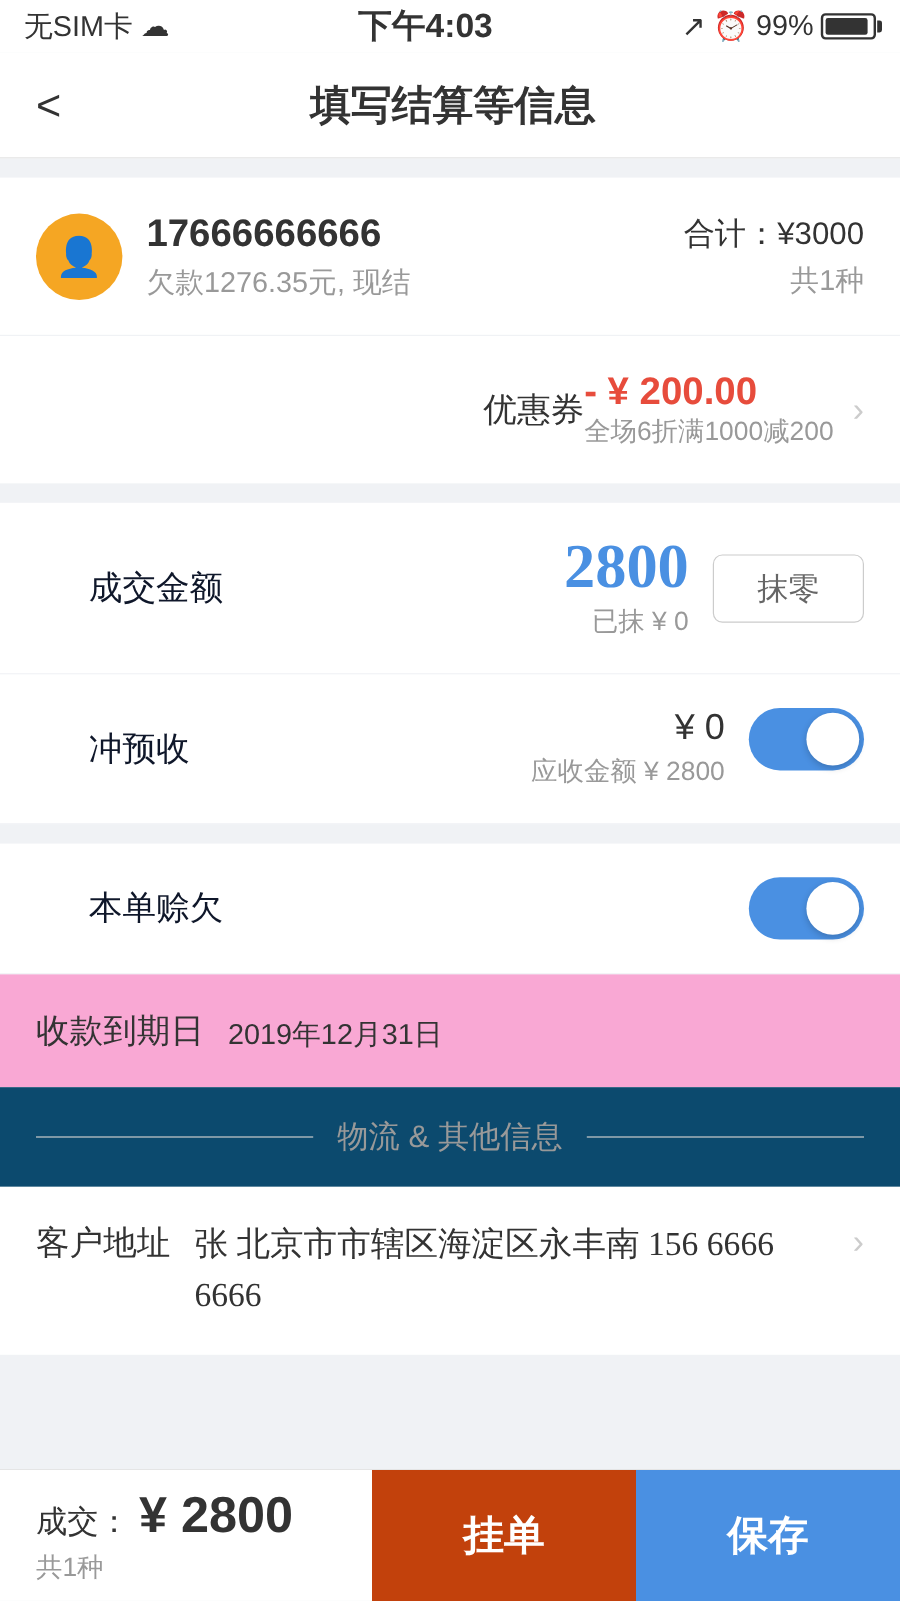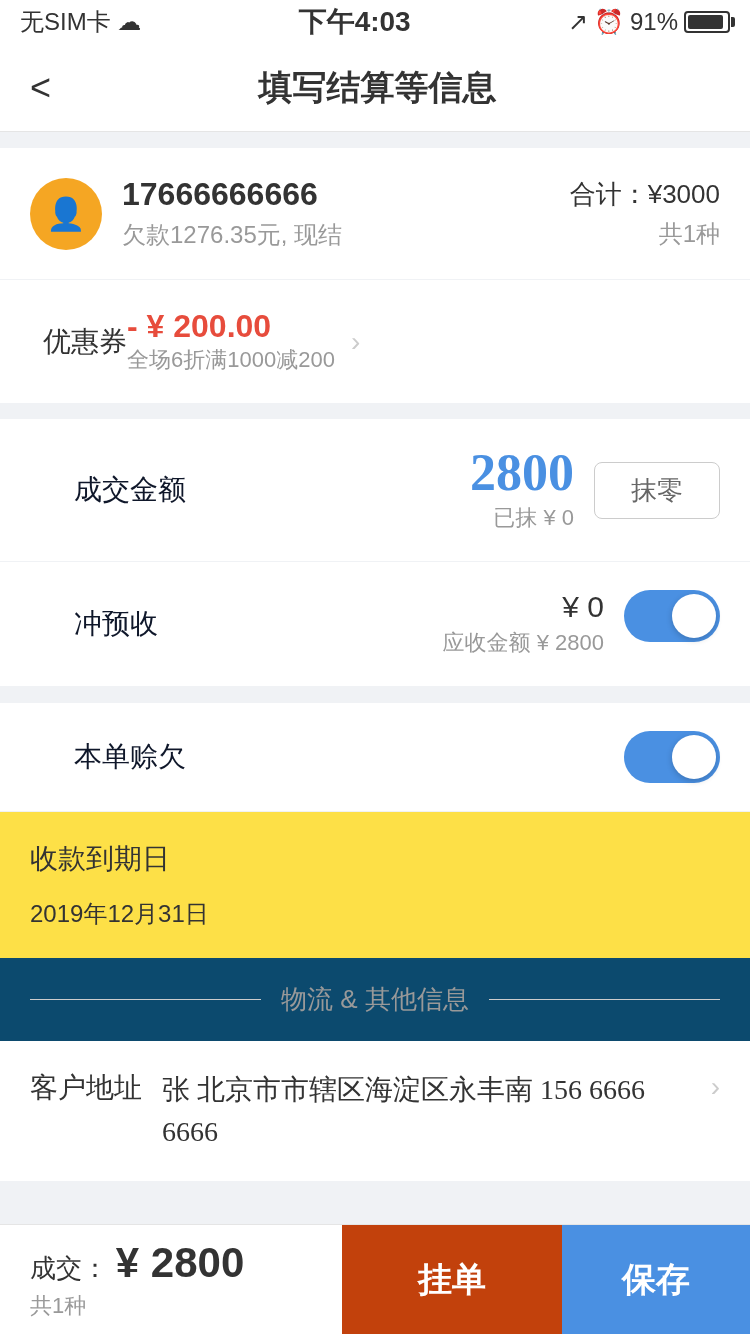--- a/index.html
+++ b/index.html
@@ -85,24 +85,24 @@
     .customer-phone { font-size: 32px; font-weight: 600; color: #333; }
     .customer-debt { font-size: 24px; color: #999; margin-top: 6px; }
     .customer-right { text-align: right; }
     .total-label { font-size: 26px; color: #333; }
     .total-count { font-size: 24px; color: #999; margin-top: 6px; }
 
     
     .coupon-row {
       background: #fff;
       margin-top: 1px;
-      padding: 28px 43px;
-      display: flex;
-      align-items: center;
-      justify-content: flex-start;
+      padding: 28px 30px;
+      display: flex;
+      align-items: center;
+      justify-content: flex-end;
       cursor: pointer;
     }
     .coupon-label { font-size: 28px; color: #333; }
     .coupon-right { display: flex; align-items: center; gap: 10px; }
     .coupon-discount { font-size: 32px; font-weight: 600; color: #e74c3c; }
     .coupon-desc { font-size: 22px; color: #999; text-align: right; }
     .chevron { font-size: 28px; color: #ccc; margin-left: 6px; }
 
     
     .section-gap { height: 16px; background: #f0f2f5; }
@@ -141,26 +141,25 @@
     }
 
     
     .pre-collect-right { display: flex; align-items: flex-start; gap: 20px; }
     .pre-amount-col { text-align: right; }
     .pre-amount { font-size: 30px; color: #333; font-weight: 500; }
     .pre-sub { font-size: 22px; color: #999; margin-top: 4px; }
 
     
     .due-row {
-      background: #fde047;
-      padding: 28px 30px;
-      display: flex;
-      align-items: flex-start;
+      background: #f9a8d4;
+      padding: 28px 30px;
+      display: flex;
+      align-items: flex-end;
       gap: 20px;
-      flex-direction: column;
     }
     .due-label { font-size: 28px; color: #333; white-space: nowrap; }
     .due-value { font-size: 24px; color: #333; }
 
     
     .divider-section {
       background: #0c4a6e;
       padding: 24px 30px;
       display: flex;
       align-items: center;
@@ -200,37 +199,37 @@
     }
     .bottom-total { font-size: 26px; color: #333; }
     .bottom-amount { font-size: 42px; font-weight: 700; color: #333; }
     .bottom-count { font-size: 22px; color: #999; margin-top: 4px; }
     .btn-hold {
       width: 220px; height: 110px; background: #c2410c;
       display: flex; align-items: center; justify-content: center;
       font-size: 34px; font-weight: 600; color: #fff; cursor: pointer;
     }
     .btn-save {
-      width: 188px; height: 110px; background: #4a90e2;
+      width: 220px; height: 110px; background: #4a90e2;
       display: flex; align-items: center; justify-content: center;
       font-size: 34px; font-weight: 600; color: #fff; cursor: pointer;
     }
   </style>
 </head>
 <body>
 
 <div class="status-bar">
   <div class="status-left">
     <span>无SIM卡 ☁</span>
   </div>
   <div class="status-center">下午4:03</div>
   <div class="status-right">
     <span>↗</span>
     <span>⏰</span>
-    <span>91%</span>
+    <span>99%</span>
     <div class="battery-icon">
       <div class="battery-fill"></div>
     </div>
   </div>
 </div>
 
 <div class="nav-bar">
   <span class="nav-back">&lt;</span>
   <span class="nav-title">填写结算等信息</span>
 </div>

